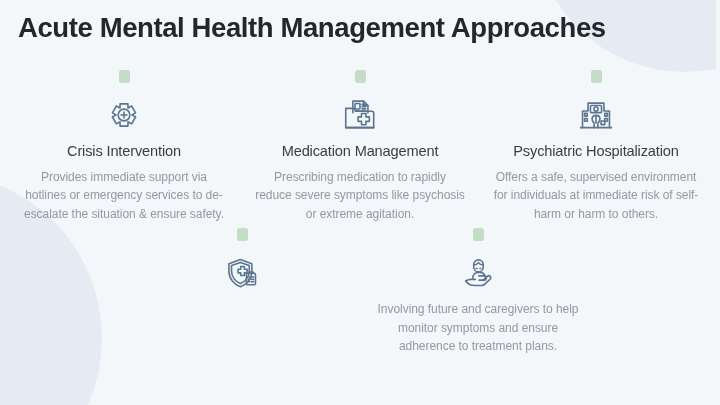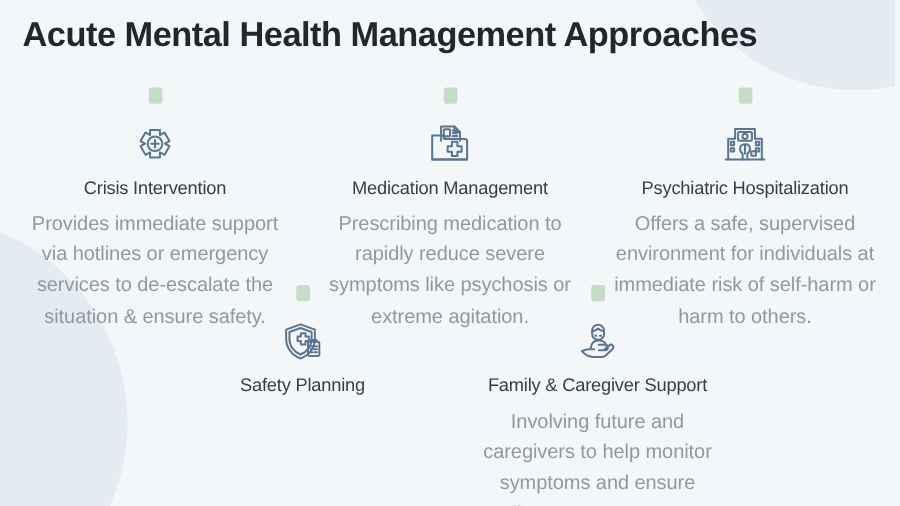--- a/index.html
+++ b/index.html
@@ -106,21 +106,21 @@
     margin-top: 8px;
     font-size: 14.6px;
     color: #393c42;
     letter-spacing: -0.15px;
     line-height: 1.2;
     white-space: nowrap;
   }
 
   .card-desc {
     margin-top: 7px;
-    font-size: 16px;
+    font-size: 12px;
     line-height: 1.55;
     color: #9298a2;
     max-width: 210px;
     letter-spacing: -0.05px;
   }
 </style>
 </head>
 <body>
 
 <div id="slide">
@@ -191,35 +191,33 @@
       <div class="icon-wrap">
         <svg viewBox="0 0 48 48" fill="none" stroke="#5b7590" stroke-width="1.6" stroke-linecap="round" stroke-linejoin="round">
           <path d="M22 7 7.5 12.2v9.6C7.5 31 14 38.6 22 41.4 30 38.6 36.5 31 36.5 21.8v-9.6z"></path>
           <path d="M22 10.6 10.8 14.6v7.2c0 7.2 5 13.3 11.2 15.6 6.2-2.3 11.2-8.4 11.2-15.6v-7.2z"></path>
           <path d="M19 19.2h3.4v-3.4h4.6v3.4h3.4v4.6H27v3.4h-4.6v-3.4H19z"></path>
           <rect x="29.6" y="24.4" width="11.4" height="14.4" rx="1.4"></rect>
           <path d="M32.6 24.4v-1.6h5.4v1.6"></path>
           <path d="M32.4 29h1.4M32.4 32h1.4M32.4 35h1.4M35.8 29h2.8M35.8 32h2.8M35.8 35h2.8"></path>
         </svg>
       </div>
-      <div class="card-title">Safety Planning</div>
     </div>
 
     <div class="card">
       <div class="marker"></div>
       <div class="icon-wrap">
         <svg viewBox="0 0 48 48" fill="none" stroke="#5b7590" stroke-width="1.6" stroke-linecap="round" stroke-linejoin="round">
           <path d="M18.6 13.4c0-3.4 2.6-6 6-6s6 2.6 6 6v3.2c0 3.4-2.6 6-6 6s-6-2.6-6-6z"></path>
           <path d="M18.6 13.8c2.4 0 4.6-1 6-2.7 1.4 1.7 3.6 2.7 6 2.7"></path>
           <path d="M21.6 18.4h1.2M26.4 18.4h1.2"></path>
           <path d="M17.4 30.4c0-4 3.2-7.2 7.2-7.2h1.6c3.4 0 6.2 2.4 6.9 5.6"></path>
           <path d="M25 27.6h6.8c1.5 0 2.7 1.2 2.7 2.7s-1.2 2.7-2.7 2.7h-6.4"></path>
           <path d="M8.5 34c2.6 3.6 6.8 5.8 11.4 5.8h8.6c1.6 0 3.1-.6 4.2-1.7l6.5-6.2c1-1 1-2.6.1-3.6s-2.5-1-3.5-.1l-4.6 4"></path>
           <path d="M8.5 34c2-1.2 4.4-1.9 6.9-1.9h5.2"></path>
         </svg>
       </div>
-      <div class="card-title">Family &amp; Caregiver Support</div>
       <div class="card-desc">Involving future and caregivers to help monitor symptoms and ensure adherence to treatment plans.</div>
     </div>
 
   </div>
 
 </div>
 
 </body></html>

